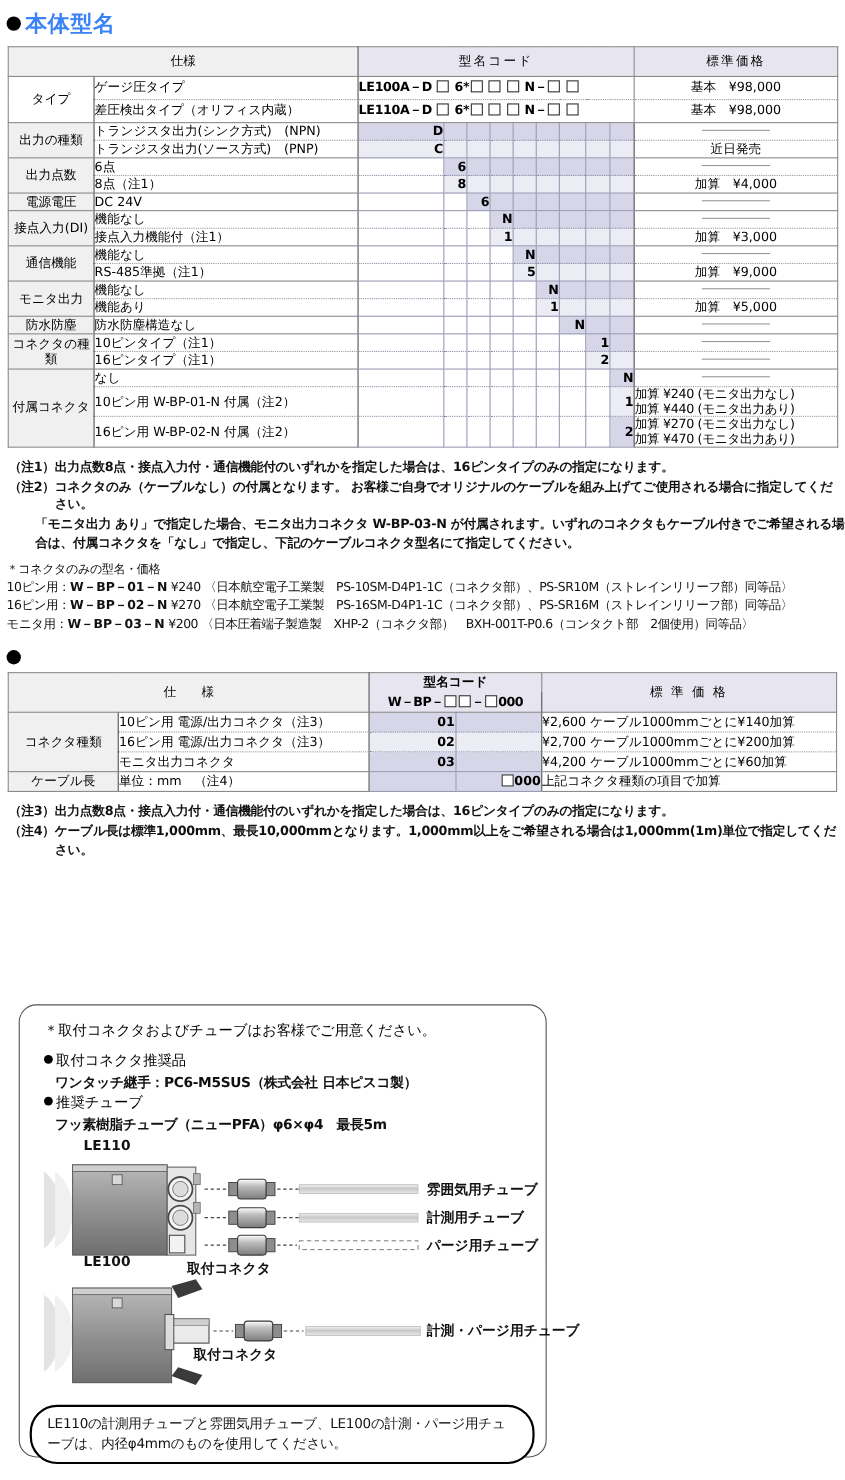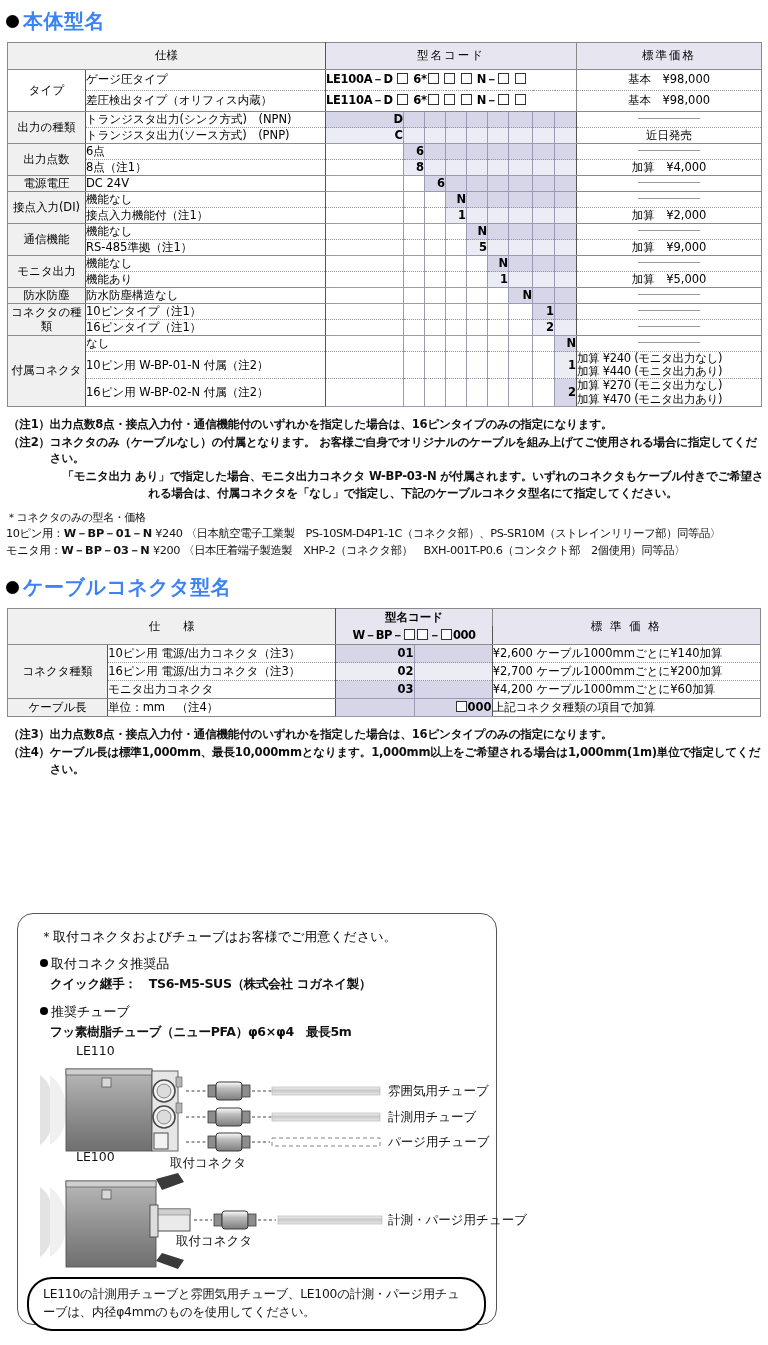--- a/index.html
+++ b/index.html
@@ -86,21 +86,21 @@
     border-left:1.4px solid #555 !important;
   }
   .dash{display:inline-block;width:62px;border-top:1px solid #999;vertical-align:4px;}
   .tiny{font-size:9.5px;line-height:1.25;text-align:left;padding-left:2px;letter-spacing:-0.3px;}
 
   
   .notes{margin:9px 0 0 8px;font-size:11.6px;line-height:1.45;font-weight:bold;letter-spacing:-0.25px;}
   .note-row{display:flex;margin-bottom:1px;}
   .note-key{flex:0 0 auto;white-space:nowrap;}
   .note-body{flex:1 1 auto;}
-  .note-cont{margin-left:50px;text-align:center;}
+  .note-cont{margin-left:24px;}
 
   .conn-list{margin:8px 0 0 6px;font-size:11.3px;line-height:1.5;letter-spacing:-0.4px;}
   .conn-list .ttl{font-size:11px;}
   .conn-list .mn{font-weight:bold;letter-spacing:0px;}
 
   
   .hdr2-top{background:#e7e6f0;text-align:center;font-size:12px;height:17px;border-bottom:none !important;}
   .hdr2-bot{background:#e7e6f0;text-align:center;font-size:12.5px;font-weight:bold;height:18px;border-top:none !important;letter-spacing:-0.5px;}
   .c2spec{background:#fff;padding-left:4px;font-size:11.8px;white-space:nowrap;}
   .c2price{background:#fff;padding-left:4px;font-size:11.8px;white-space:nowrap;border-left:1.4px solid #555 !important;}
@@ -108,21 +108,21 @@
   
   .roundbox{
     position:absolute;left:17px;top:913px;width:478px;height:410px;
     border:1.5px solid #555;border-radius:16px;background:#fff;
   }
   .rb-inner{padding:14px 0 0 22px;}
   .rb-line{font-size:13px;margin-bottom:3px;color:#000;}
   .rb-b{font-weight:bold;font-size:12.5px;letter-spacing:-0.3px;}
   .rb-bullet{width:8px;height:8px;border-radius:50%;background:#000;display:inline-block;margin-right:3px;vertical-align:1px;}
 
-  .diag{position:relative;margin-top:6px;height:232px;}
+  .diag{position:relative;margin-top:6px;height:232px;font-weight:bold;}
   .dev-label{position:absolute;font-size:12.5px;}
   .tube-label{position:absolute;font-size:12.5px;white-space:nowrap;}
   .capt{position:absolute;font-size:12.5px;white-space:nowrap;}
 
   .callout{
     position:absolute;left:27px;top:1277px;width:455px;height:50px;
     border:2.6px solid #000;border-radius:25px;background:#fff;
     display:flex;align-items:center;
   }
   .callout p{margin:0;padding:0 14px;font-size:12.3px;line-height:1.45;letter-spacing:-0.2px;}
@@ -276,21 +276,21 @@
           <td class="speccell dotted-t" style="height: 15px;">接点入力機能付（注1）</td>
           <td class="cc sh0" style="border-color: rgb(142, 142, 168) rgb(154, 154, 181) rgb(154, 154, 181); border-top-width: 1px; border-top-style: dotted;"></td>
           <td class="cc sh0" style="border-color: rgb(142, 142, 168) rgb(154, 154, 181) rgb(154, 154, 181); border-top-width: 1px; border-top-style: dotted;"></td>
           <td class="cc sh0" style="border-color: rgb(142, 142, 168) rgb(154, 154, 181) rgb(154, 154, 181); border-top-width: 1px; border-top-style: dotted;"></td>
           <td class="cc sh1" style="border-color: rgb(142, 142, 168) rgb(154, 154, 181) rgb(154, 154, 181); border-top-width: 1px; border-top-style: dotted;">1</td>
           <td class="cc sh1" style="border-color: rgb(142, 142, 168) rgb(154, 154, 181) rgb(154, 154, 181); border-top-width: 1px; border-top-style: dotted;"></td>
           <td class="cc sh1" style="border-color: rgb(142, 142, 168) rgb(154, 154, 181) rgb(154, 154, 181); border-top-width: 1px; border-top-style: dotted;"></td>
           <td class="cc sh1" style="border-color: rgb(142, 142, 168) rgb(154, 154, 181) rgb(154, 154, 181); border-top-width: 1px; border-top-style: dotted;"></td>
           <td class="cc sh1" style="border-color: rgb(142, 142, 168) rgb(154, 154, 181) rgb(154, 154, 181); border-top-width: 1px; border-top-style: dotted;"></td>
           <td class="cc sh1" style="border-color: rgb(142, 142, 168) rgb(85, 85, 85) rgb(154, 154, 181) rgb(154, 154, 181); border-top-width: 1px; border-top-style: dotted; border-right-width: 1.4px; border-right-style: solid;"></td>
-          <td class="pricecell dotted-t">加算　¥2,000</td>
+          <td class="pricecell dotted-t">加算　¥3,000</td>
         </tr>
         <tr>
           <td class="lblcell" rowspan="2">通信機能</td>
           <td class="speccell dotted-b" style="height: 15px;">機能なし</td>
           <td class="cc sh0" style="border-color: rgb(154, 154, 181) rgb(154, 154, 181) rgb(142, 142, 168); border-bottom-width: 1px; border-bottom-style: dotted;"></td>
           <td class="cc sh0" style="border-color: rgb(154, 154, 181) rgb(154, 154, 181) rgb(142, 142, 168); border-bottom-width: 1px; border-bottom-style: dotted;"></td>
           <td class="cc sh0" style="border-color: rgb(154, 154, 181) rgb(154, 154, 181) rgb(142, 142, 168); border-bottom-width: 1px; border-bottom-style: dotted;"></td>
           <td class="cc sh0" style="border-color: rgb(154, 154, 181) rgb(154, 154, 181) rgb(142, 142, 168); border-bottom-width: 1px; border-bottom-style: dotted;"></td>
           <td class="cc sh2" style="border-color: rgb(154, 154, 181) rgb(154, 154, 181) rgb(142, 142, 168); border-bottom-width: 1px; border-bottom-style: dotted;">N</td>
           <td class="cc sh2" style="border-color: rgb(154, 154, 181) rgb(154, 154, 181) rgb(142, 142, 168); border-bottom-width: 1px; border-bottom-style: dotted;"></td>
@@ -442,29 +442,33 @@
   </div>
 
   <div class="conn-list">
     <div class="ttl">＊コネクタのみの型名・価格</div>
     <div>
       <span>10ピン用：</span><span class="mn">W－BP－01－N</span>
       <span>¥240</span>
       <span>〈日本航空電子工業製　PS-10SM-D4P1-1C（コネクタ部）、PS-SR10M（ストレインリリーフ部）同等品〉</span>
     </div>
     <div>
+      <span>16ピン用：</span><span class="mn">W－BP－02－N</span>
+      <span>¥270</span>
+      <span>〈日本航空電子工業製　PS-16SM-D4P1-1C（コネクタ部）、PS-SR16M（ストレインリリーフ部）同等品〉</span>
+    </div>
+    <div>
       <span>モニタ用：</span><span class="mn">W－BP－03－N</span>
       <span>¥200</span>
       <span>〈日本圧着端子製造製　XHP-2（コネクタ部）　BXH-001T-P0.6（コンタクト部　2個使用）同等品〉</span>
     </div>
   </div>
 
   <div class="sec-head" style="margin-top:14px;">
     <span class="bullet"></span>
-    <span>ケーブルコネクタ型名</span>
   </div>
 
   <table class="kata" style="width:754px;">
     <colgroup>
       <col style="width:100px">
         <col style="width:228px">
       <col style="width:78px">
         <col style="width:78px">
       <col style="width:268px">
     </colgroup>
@@ -521,21 +525,21 @@
     </div>
   </div>
 
   <div class="roundbox">
     <div class="rb-inner">
       <div class="rb-line" style="margin-bottom:9px;">＊取付コネクタおよびチューブはお客様でご用意ください。</div>
 
       <div class="rb-line">
         <span class="rb-bullet"></span><span>取付コネクタ推奨品</span>
       </div>
-      <div class="rb-b" style="margin-left:10px;margin-bottom:10px;">クイック継手：　TS6-M5-SUS（株式会社 コガネイ製）</div>
+      <div class="rb-b" style="margin-left:10px;">ワンタッチ継手：PC6-M5SUS（株式会社 日本ピスコ製）</div>
 
       <div class="rb-line">
         <span class="rb-bullet"></span><span>推奨チューブ</span>
       </div>
       <div class="rb-b" style="margin-left:10px;">フッ素樹脂チューブ（ニューPFA）φ6×φ4　最長5m</div>
 
       <div class="diag">
         <svg width="450" height="232" viewBox="0 0 450 232">
           <defs>
             <linearGradient id="bodyg" x1="0" y1="0" x2="0" y2="1">

